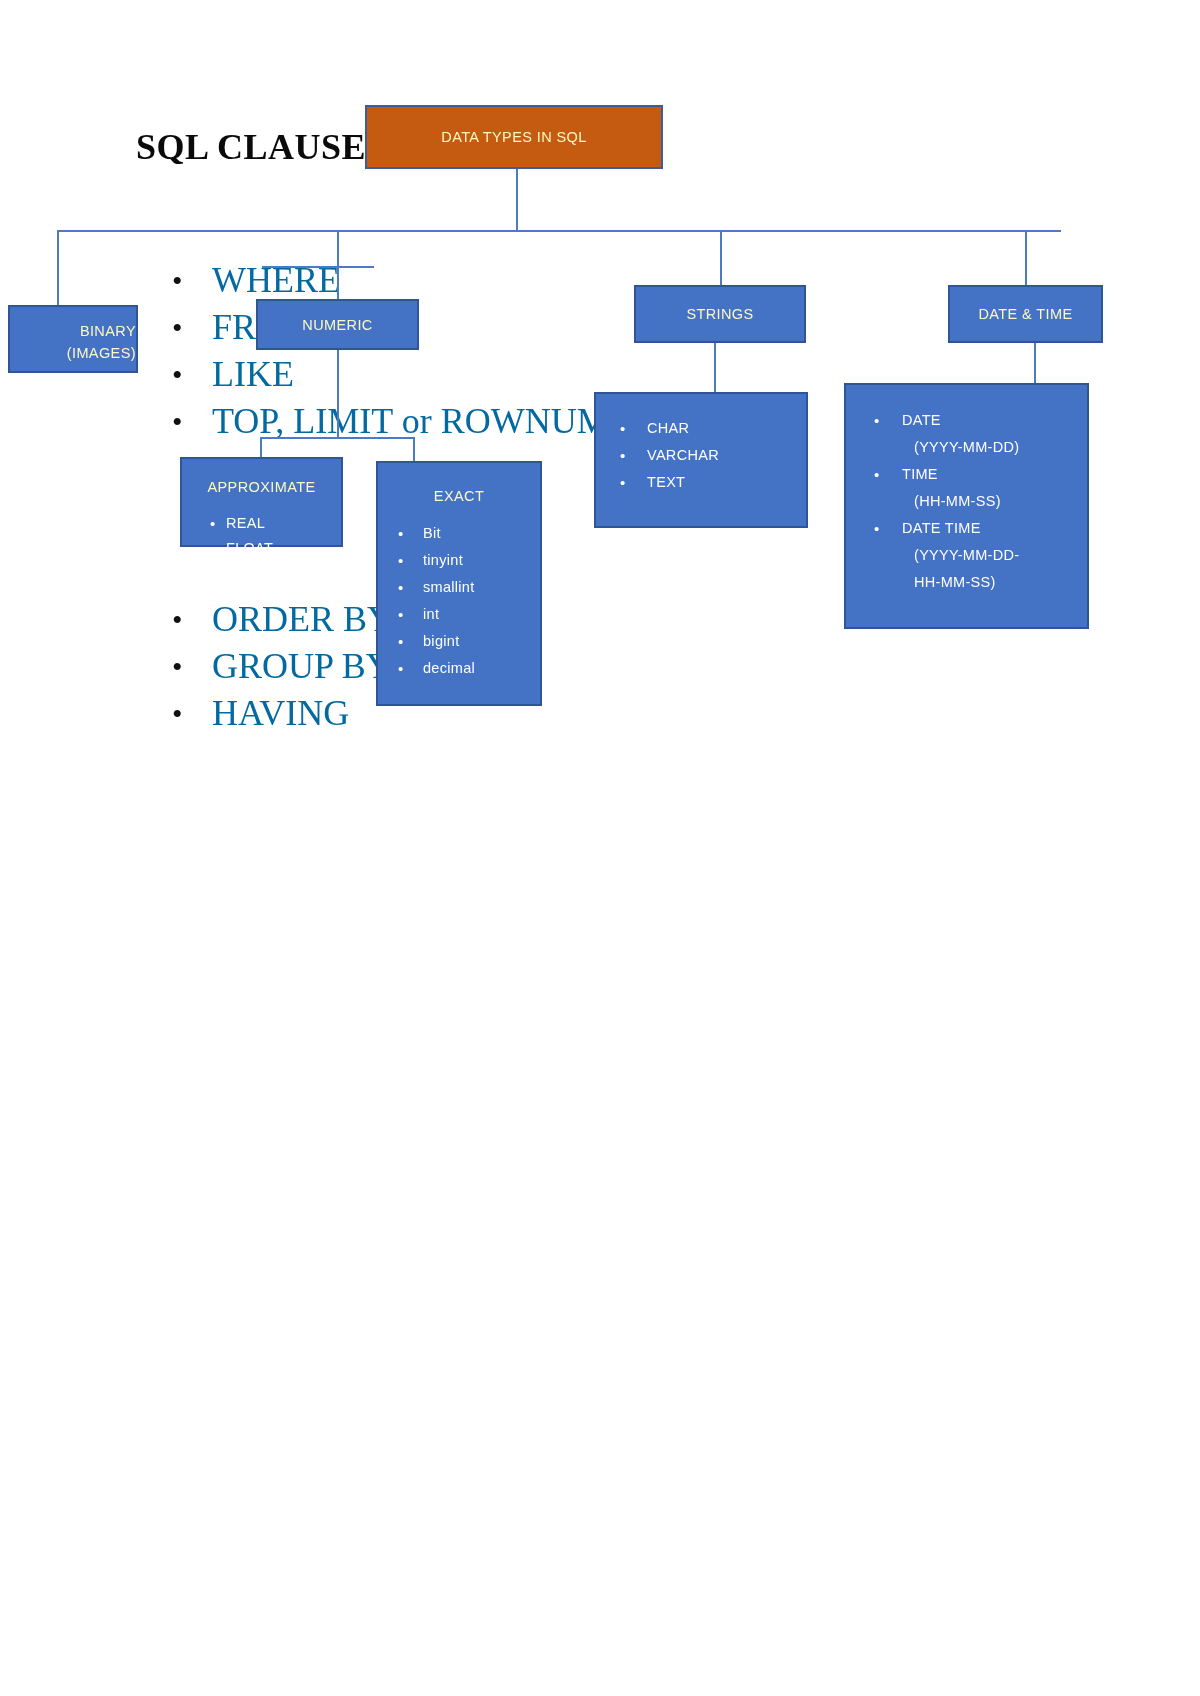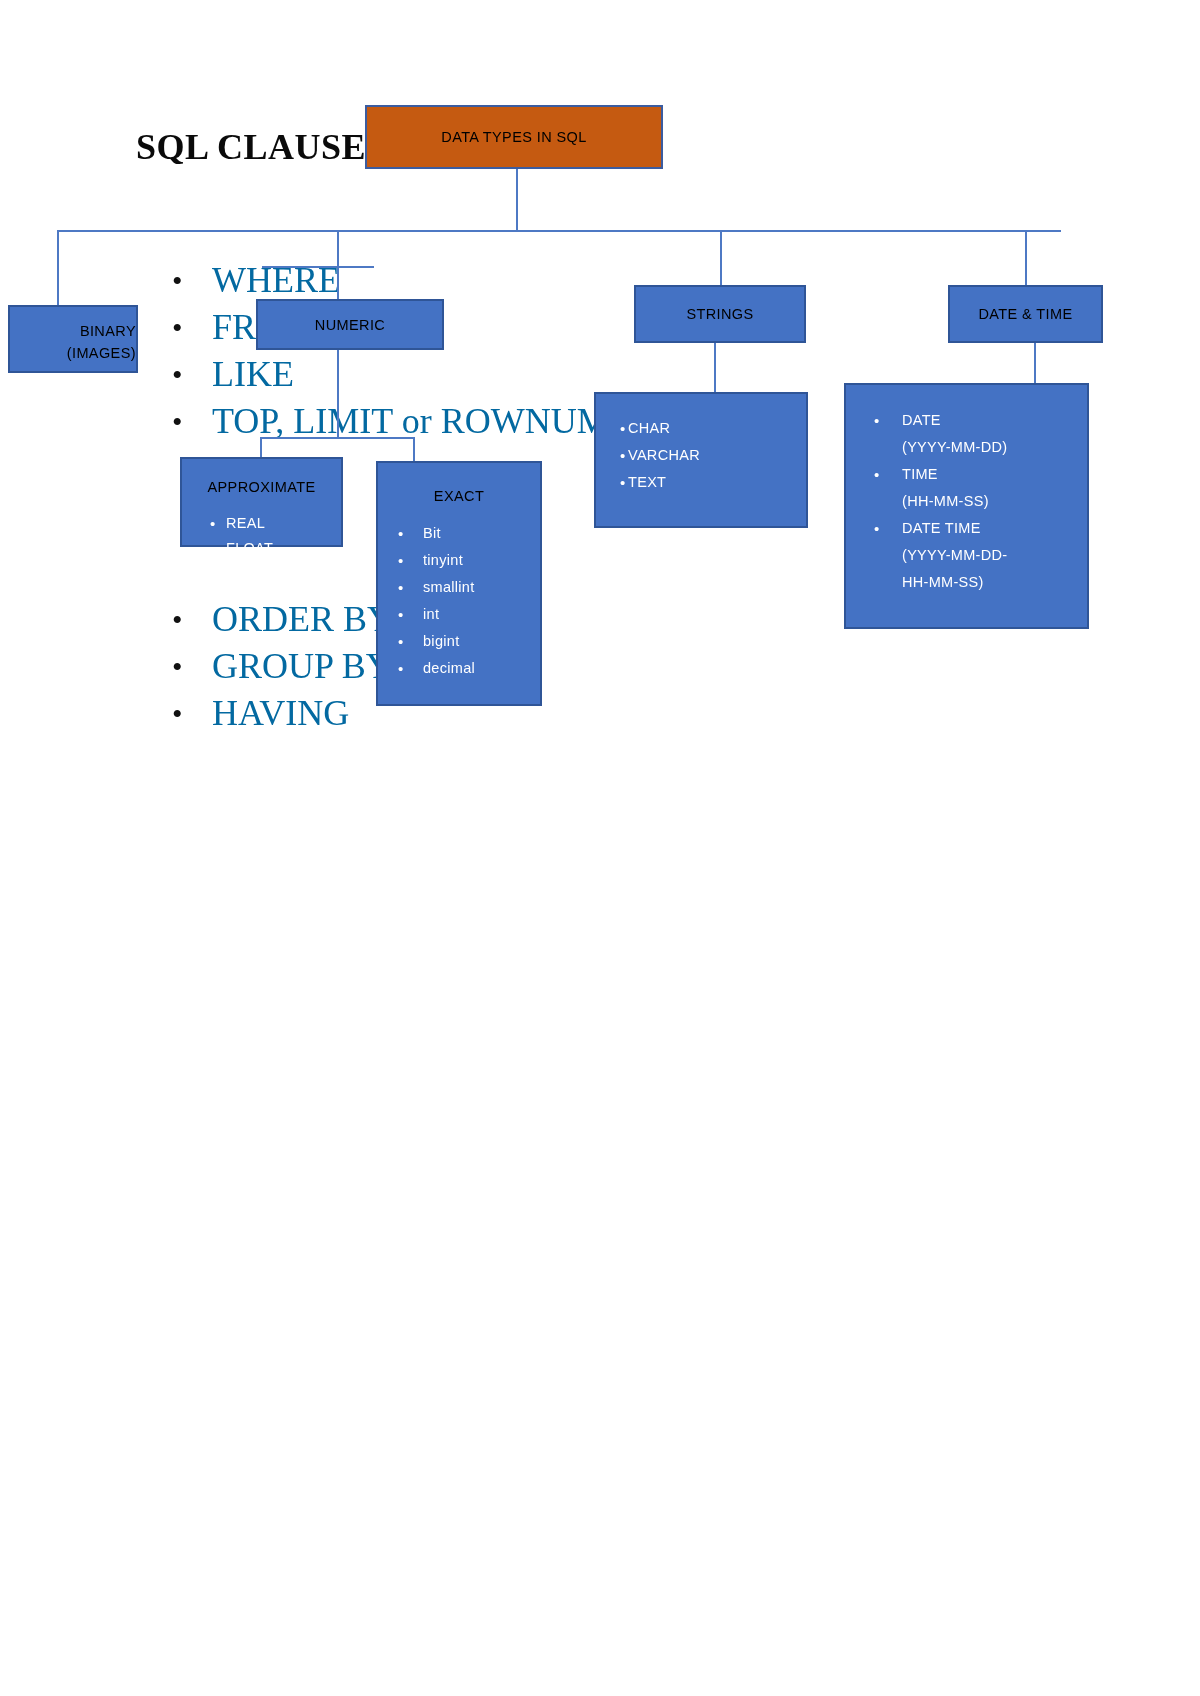--- a/index.html
+++ b/index.html
@@ -79,21 +79,21 @@
   }
   .node.root {
     background: #c55a11;
     border-color: #3b5ca0;
   }
   .node-title {
     display: block;
     text-align: center;
     font-size: 14.5px;
     letter-spacing: 0.4px;
-    color: #000000;
+    color: #fef9c3;
   }
   .node.centered {
     display: flex;
     align-items: center;
     justify-content: center;
   }
   .node-list {
     list-style: none;
     margin: 0;
     padding: 0;
@@ -108,41 +108,41 @@
   }
   .node-list li::before {
     content: "\2022";
     position: absolute;
     left: 16px;
     top: 0;
     font-size: 15px;
     line-height: 26.5px;
     color: #ffffff;
   }
-  .node-list li .wrap2 { display: block; padding-left: 0; }
+  .node-list li .wrap2 { display: block; padding-left: 0; margin-left: 12px; }
 
   
   #root-node      { left: 365px; top: 105px; width: 298px; height: 64px; }
   #binary-node    { left: 8px;   top: 305px; width: 130px; height: 68px; padding-top: 13px; }
   #binary-node .node-title { line-height: 22px; text-align: right; }
-  #numeric-node   { left: 256px; top: 299px; width: 188px; height: 51px; }
+  #numeric-node   { left: 256px; top: 299px; width: 163px; height: 51px; }
   #strings-node   { left: 634px; top: 285px; width: 172px; height: 58px; }
   #datetime-node  { left: 948px; top: 285px; width: 155px; height: 58px; }
   #approximate-node { left: 180px; top: 457px; width: 163px; height: 90px; padding-top: 20px; }
   #exact-node     { left: 376px; top: 461px; width: 166px; height: 245px; padding-top: 25px; }
   #strings-list-node { left: 594px; top: 392px; width: 214px; height: 136px; padding-top: 21px; }
   #datetime-list-node { left: 844px; top: 383px; width: 245px; height: 246px; padding-top: 22px; }
 
   #approximate-node .node-list,
   #exact-node .node-list { margin-top: 16px; }
   #exact-node .node-list li { padding-left: 45px; line-height: 27px; }
   #exact-node .node-list li::before { left: 20px; line-height: 27px; }
   #approximate-node .node-list li { padding-left: 44px; line-height: 25px; }
   #approximate-node .node-list li::before { left: 28px; line-height: 25px; }
-  #strings-list-node .node-list li { padding-left: 32px; line-height: 27px; }
+  #strings-list-node .node-list li { padding-left: 51px; line-height: 27px; }
   #strings-list-node .node-list li::before { left: 24px; line-height: 27px; }
   #datetime-list-node .node-list li { padding-left: 56px; line-height: 27px; }
   #datetime-list-node .node-list li::before { left: 28px; line-height: 27px; }
 </style>
 </head>
 <body>
 
 <div id="page">
 
   <div class="doc-title">SQL CLAUSES</div>

